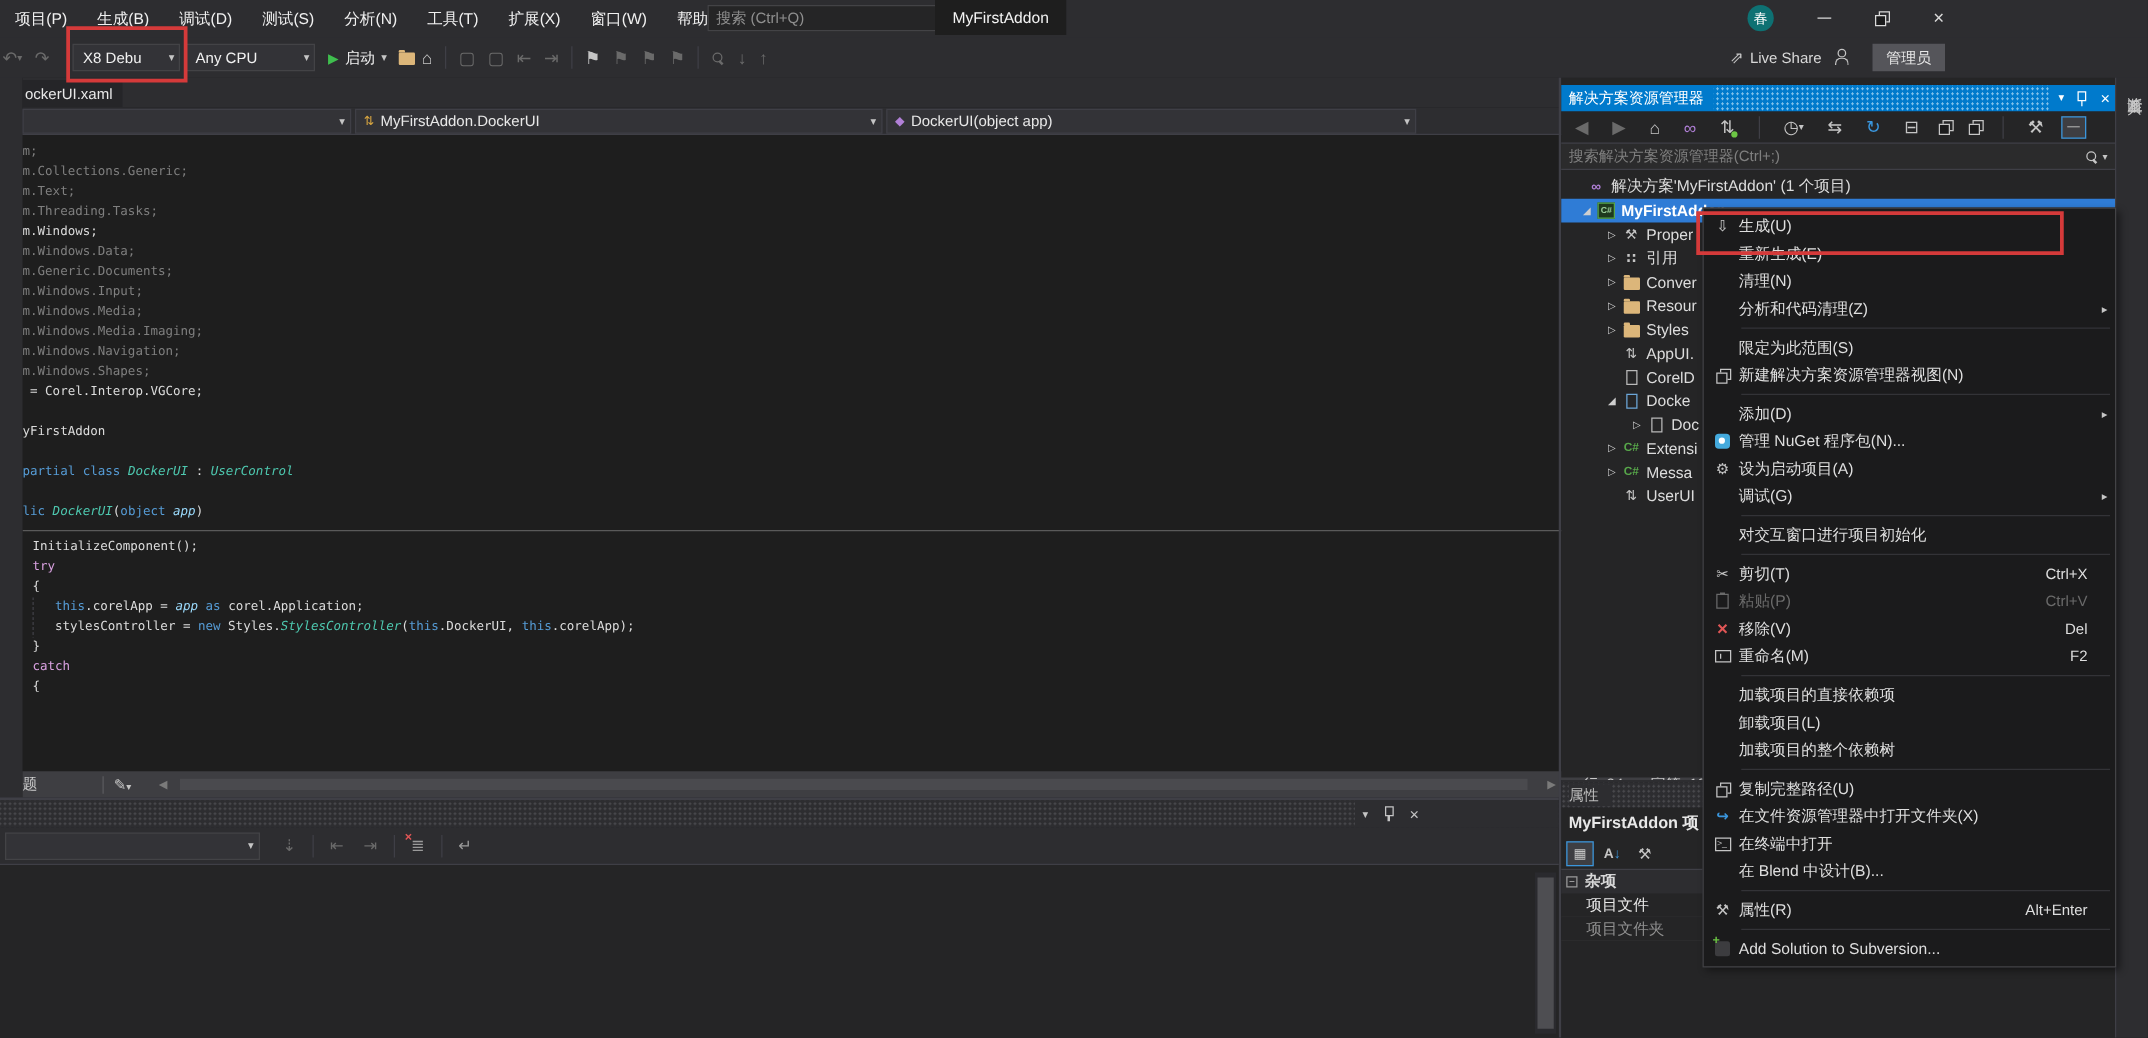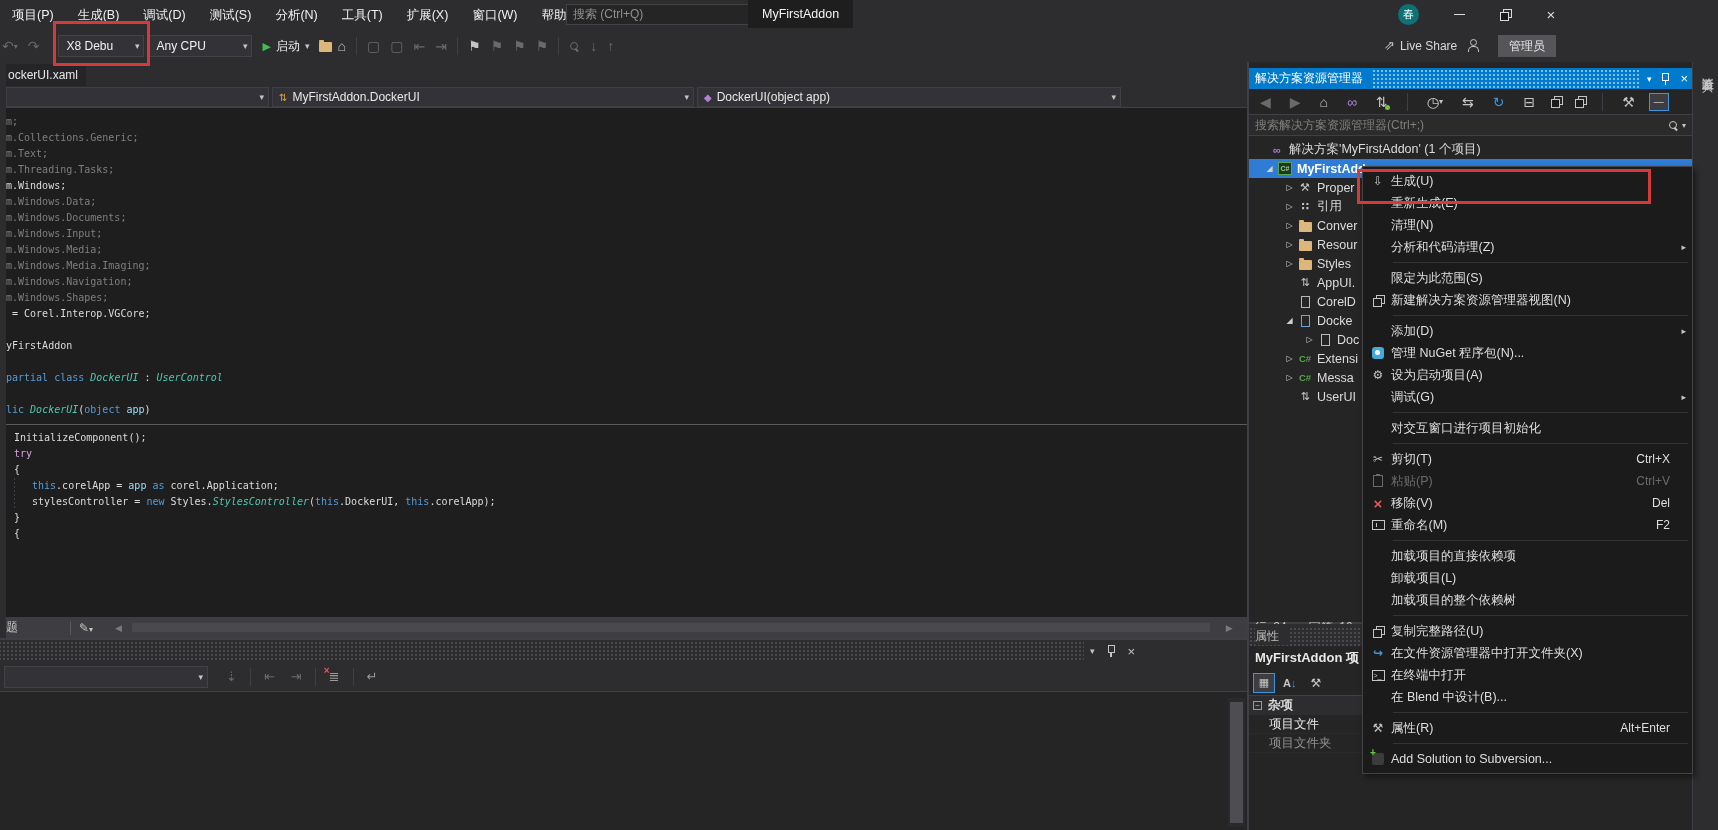--- a/index.html
+++ b/index.html
@@ -58,38 +58,38 @@
   .tbtn{color:#C5C5C5;font-size:14px;margin:0 5px;display:flex;align-items:center;}
   .dim{color:#6A6A6A !important;}
   .tsep{width:1px;height:18px;background:#3F3F46;margin:0 5px;}
   #start-btn{display:flex;align-items:center;color:#F1F1F1;font-size:12px;margin:0 10px;}
   #start-btn .play{color:#3FBE4E;font-size:11px;margin-right:5px;}
   #admin-btn{position:absolute;left:1498px;top:5px;width:58px;height:22px;background:#55555A;
     color:#E8E8E8;font-size:12px;display:flex;align-items:center;justify-content:center;}
   #live-share{position:absolute;left:1384px;top:8px;display:flex;align-items:center;color:#D8D8D8;font-size:12px;gap:5px;}
   #person-btn{position:absolute;left:1467px;top:9px;}
   
-  #editor{position:absolute;left:6px;top:62px;width:1508px;height:576px;background:#1E1E1E;}
+  #editor{position:absolute;left:18px;top:62px;width:1508px;height:576px;background:#1E1E1E;}
   #tabstrip{position:absolute;left:0;top:0;width:100%;height:24px;background:#2D2D30;}
   #doc-tab{position:absolute;left:0;top:2px;height:22px;background:#252528;color:#E8E8E8;font-size:12px;
     display:flex;align-items:center;padding:0 8px 0 2px;}
   #tab-icons{position:absolute;right:6px;top:3px;display:flex;gap:10px;color:#C5C5C5;font-size:11px;}
   #navbar{position:absolute;left:0;top:24px;width:100%;height:22px;background:#2D2D30;border-bottom:1px solid #3F3F46;}
   .navcombo{position:absolute;top:1px;height:20px;background:#333337;border:1px solid #3F3F46;color:#E8E8E8;
     font-size:12px;display:flex;align-items:center;padding:0 4px 0 6px;}
   .navcombo .dd{margin-left:auto;color:#C5C5C5;font-size:9px;padding-left:6px;}
   #split-btn{position:absolute;right:4px;top:4px;}
   #code{position:absolute;left:0;top:46px;right:25px;bottom:21px;overflow:hidden;
     font-family:"DejaVu Sans Mono","Liberation Mono",monospace;font-size:10px;color:#DCDCDC;padding-top:6px;}
   .cl{height:16px;line-height:16px;white-space:pre;}
   .cl.i1{padding-left:8px;}
   .cl.i2{padding-left:26px;background-image:repeating-linear-gradient(to bottom,#3F3F46 0 2px,transparent 2px 4px);
     background-size:1px 16px;background-position:8px 0;background-repeat:no-repeat;}
   .cl .kw{color:#569CD6;} .cl .type{color:#4EC9B0;font-style:italic;} .cl .dim2{color:#7F7F7F;}
-  .cl .ctrl{color:#D8A0DF;} .cl .param{color:#9CDCFE;}
+  .cl .ctrl{color:#D8A0DF;} .cl .param{color:#9CDCFE;font-style:italic;}
   .cl .udot{color:#DCDCDC;border-bottom:1px dotted #9A9A9A;}
   .code-divider{height:12px;position:relative;}
   .code-divider::after{content:"";position:absolute;left:0;right:0;top:6px;height:1px;background:#5A5A5A;}
   #vscroll{position:absolute;right:2px;top:46px;bottom:21px;width:23px;background:#27272B;}
   #vscroll .up{position:absolute;top:2px;left:0;right:0;text-align:center;color:#808080;font-size:9px;}
   #vscroll .thumb{position:absolute;left:4px;right:4px;top:92px;height:64px;background:#5A5A5E;}
   #vscroll .caretline{position:absolute;left:2px;right:2px;top:117px;height:2px;background:#E8E8E8;}
   #vscroll .greenmark{position:absolute;left:0;top:185px;width:4px;height:32px;background:#57A64A;}
   #estatus{position:absolute;left:0;bottom:0;width:100%;height:21px;background:#3E3E42;display:flex;
     align-items:center;color:#C8C8C8;font-size:12px;padding-right:62px;}
@@ -267,40 +267,41 @@
     </div>
     <span id="split-btn" class="splitbtn"></span>
   </div>
   <div id="code">
       <div class="cl"><span class="dim2">m;</span></div>
       <div class="cl"><span class="dim2">m.Collections.Generic;</span></div>
       <div class="cl"><span class="dim2">m.Text;</span></div>
       <div class="cl"><span class="dim2">m.Threading.Tasks;</span></div>
       <div class="cl"><span>m.Windows;</span></div>
       <div class="cl"><span class="dim2">m.Windows.Data;</span></div>
-      <div class="cl"><span class="dim2">m.Windows.Documents;</span></div>
+      <div class="cl"><span class="dim2">m.Generic.Documents;</span></div>
       <div class="cl"><span class="dim2">m.Windows.Input;</span></div>
       <div class="cl"><span class="dim2">m.Windows.Media;</span></div>
       <div class="cl"><span class="dim2">m.Windows.Media.Imaging;</span></div>
       <div class="cl"><span class="dim2">m.Windows.Navigation;</span></div>
       <div class="cl"><span class="dim2">m.Windows.Shapes;</span></div>
       <div class="cl"><span> = Corel.Interop.VGCore;</span></div>
       <div class="cl">&nbsp;</div>
       <div class="cl"><span>yFirstAddon</span></div>
       <div class="cl">&nbsp;</div>
       <div class="cl"><span class="kw">partial</span><span> </span><span class="kw">class</span><span> </span><span class="type">DockerUI</span><span> : </span><span class="type">UserControl</span></div>
       <div class="cl">&nbsp;</div>
       <div class="cl"><span class="kw">lic</span><span> </span><span class="type">DockerUI</span><span>(</span><span class="kw">object</span><span> </span><span class="param">app</span><span>)</span></div>
       <div class="code-divider"></div>
       <div class="cl i1"><span>InitializeComponent();</span></div>
       <div class="cl i1"><span class="ctrl">try</span></div>
       <div class="cl i1"><span>{</span></div>
       <div class="cl i2"><span class="kw">this</span><span>.corelApp = </span><span class="param">app</span><span> </span><span class="kw">as</span><span> corel.Application;</span></div>
       <div class="cl i2"><span>stylesController = </span><span class="kw">new</span><span> Styles.</span><span class="type">StylesController</span><span>(</span><span class="kw">this</span><span>.DockerUI, </span><span class="kw">this</span><span>.corelApp);</span></div>
       <div class="cl i1"><span>}</span></div>
+      <div class="cl i1"><span class="ctrl">catch</span></div>
       <div class="cl i1"><span>{</span></div>
     </div>
   <div id="vscroll">
     <span class="up">▲</span>
     <div class="thumb"></div>
     <div class="caretline"></div>
     <div class="greenmark"></div>
   </div>
   <div id="estatus">
     <span style="color:#CCCCCC">题</span>

